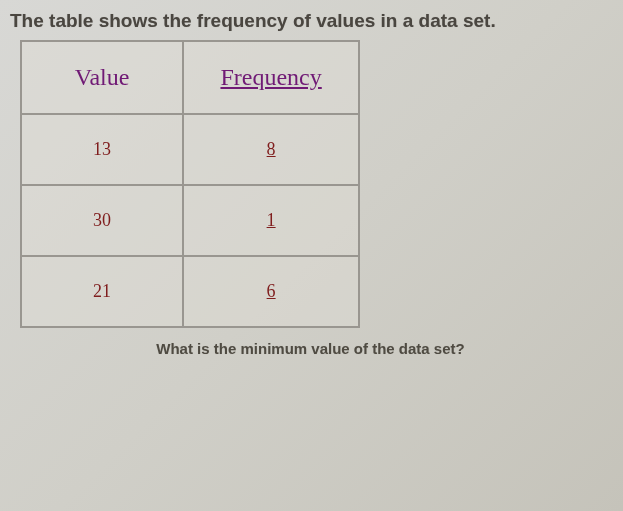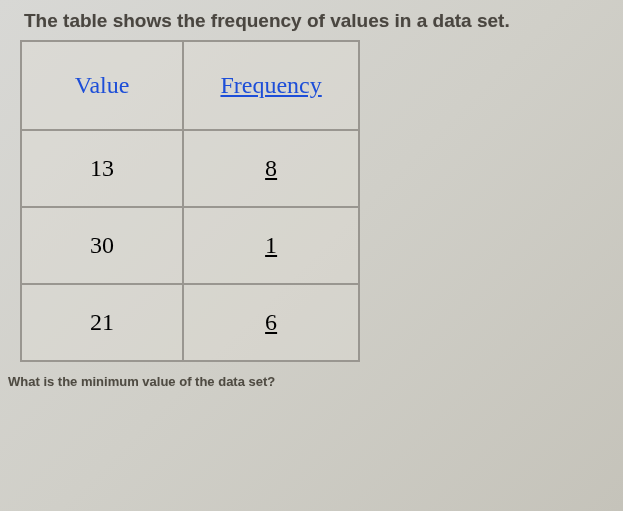--- a/index.html
+++ b/index.html
@@ -14,61 +14,62 @@
       font-family: Arial, Helvetica, sans-serif;
       padding: 10px 10px 10px 8px;
       overflow: hidden;
       position: relative;
     }
     .intro {
       font-size: 19px;
       font-weight: bold;
       color: #4a4640;
       margin-bottom: 8px;
-      margin-left: 16px;
+      margin-left: 2px;
       text-shadow: 0 0 1px rgba(0,0,0,0.15);
     }
     table {
       border-collapse: collapse;
       width: 340px;
       margin-left: 12px;
       background: rgba(224, 222, 215, 0.4);
     }
     th, td {
       border: 2px solid #999690;
       text-align: center;
       vertical-align: middle;
       color: #3e3a34;
     }
     th {
       font-size: 24px;
       font-weight: normal;
       font-family: Georgia, 'Times New Roman', serif;
-      padding: 30px 10px;
-      color: #1d4ed8;
+      padding: 22px 10px;
+      color: #701a75;
     }
     td {
-      font-size: 24px;
+      font-size: 18px;
       font-family: Georgia, 'Times New Roman', serif;
       padding: 24px 10px;
-      color: #000000;
+      color: #7f1d1d;
     }
     th:first-child, td:first-child {
       width: 48%;
     }
     th:last-child, td:last-child {
       width: 52%;
       text-decoration: underline;
     }
     .question {
-      font-size: 13px;
+      font-size: 15px;
       font-weight: bold;
       color: #4f4b42;
       margin-top: 12px;
       text-shadow: 0 0 1px rgba(0,0,0,0.1);
+      text-align: center;
     }
   </style>
 </head>
 <body>
 
 <div class="intro">The table shows the frequency of values in a data set.</div>
 
 <table>
   <thead>
     <tr>

